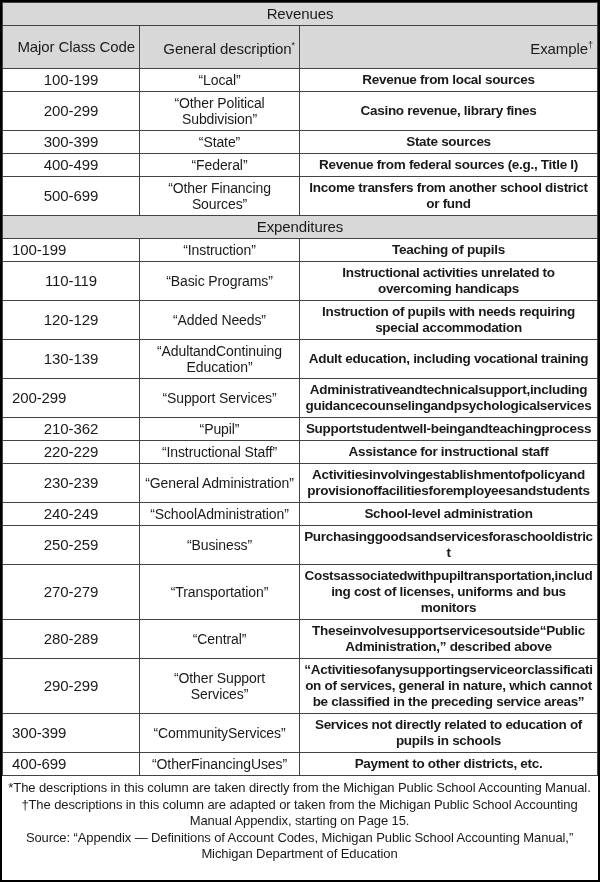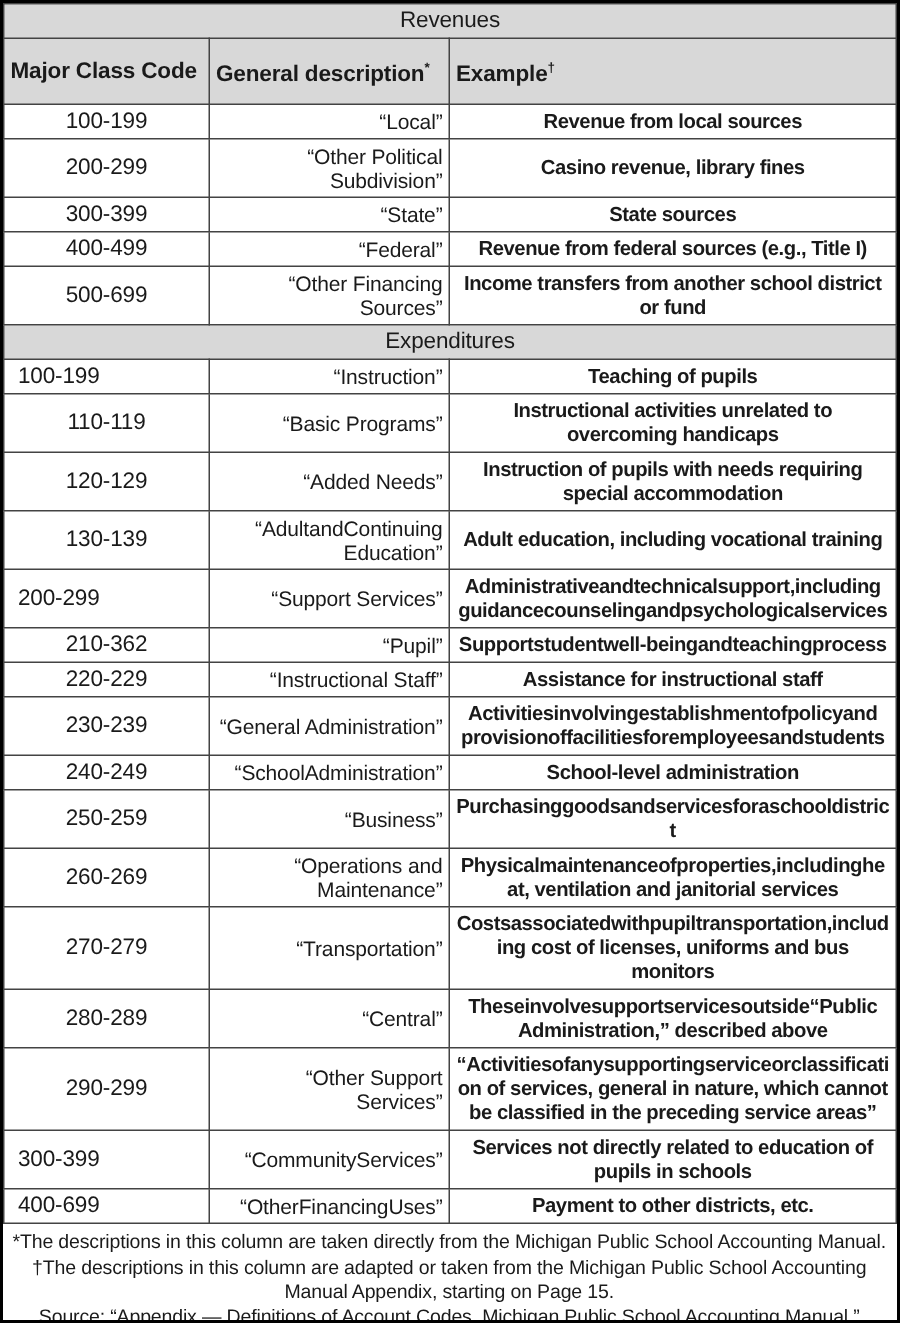--- a/index.html
+++ b/index.html
@@ -31,37 +31,36 @@
     padding: 3px 4px;
   }
   td.banner {
     background: var(--header-bg, #d8d8d8);
     text-align: center;
     font-size: 15px;
     padding: 1px 4px 2px;
   }
   tr.header-row td {
     background: var(--header-bg, #d8d8d8);
-    text-align: left;
+    text-align: right;
     font-size: 15px;
-    font-weight: bold;
   }
   tr.header-row.tall td { padding-top: 11px; padding-bottom: 11px; }
   tr.header-row td sup { font-size: 9px; letter-spacing: 0; }
   td.code {
     text-align: center;
     font-size: 15px;
     border-radius: 11px;
   }
   td.code.major {
     text-align: left;
     padding-left: 9px;
   }
   td.desc {
-    text-align: right;
+    text-align: center;
     font-size: 14px;
     padding-left: 10px;
     padding-right: 10px;
   }
   td.example {
     text-align: center;
     font-size: 13.5px;
     letter-spacing: -0.3px;
     overflow-wrap: break-word;
     font-weight: bold;
@@ -168,25 +167,20 @@
           <td class="code">240-249</td>
           <td class="desc">“SchoolAdministration”</td>
           <td class="example">School-level administration</td>
         </tr>
         <tr>
           <td class="code">250-259</td>
           <td class="desc">“Business”</td>
           <td class="example">Purchasinggoodsandservicesforaschooldistrict</td>
         </tr>
         <tr>
-          <td class="code">260-269</td>
-          <td class="desc">“Operations and Maintenance”</td>
-          <td class="example">Physicalmaintenanceofproperties,includingheat, ventilation and janitorial services</td>
-        </tr>
-        <tr>
           <td class="code">270-279</td>
           <td class="desc">“Transportation”</td>
           <td class="example">Costsassociatedwithpupiltransportation,including cost of licenses, uniforms and bus monitors</td>
         </tr>
         <tr>
           <td class="code">280-289</td>
           <td class="desc">“Central”</td>
           <td class="example">Theseinvolvesupportservicesoutside“Public Administration,” described above</td>
         </tr>
         <tr>

